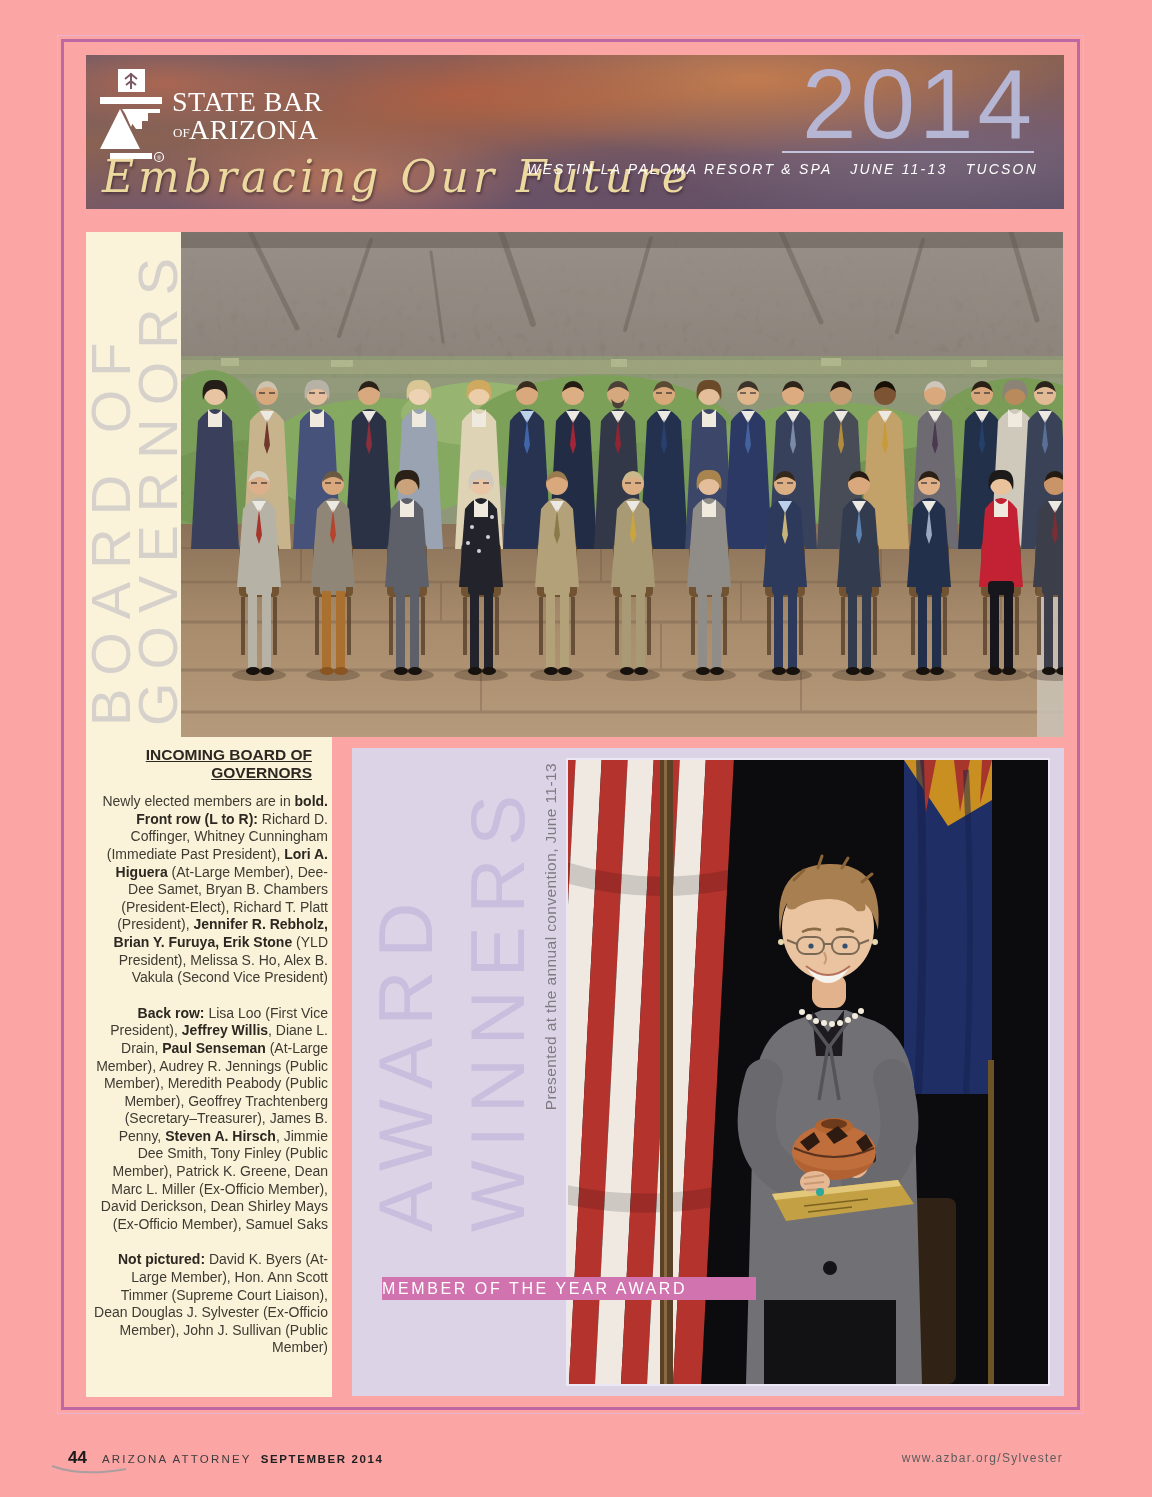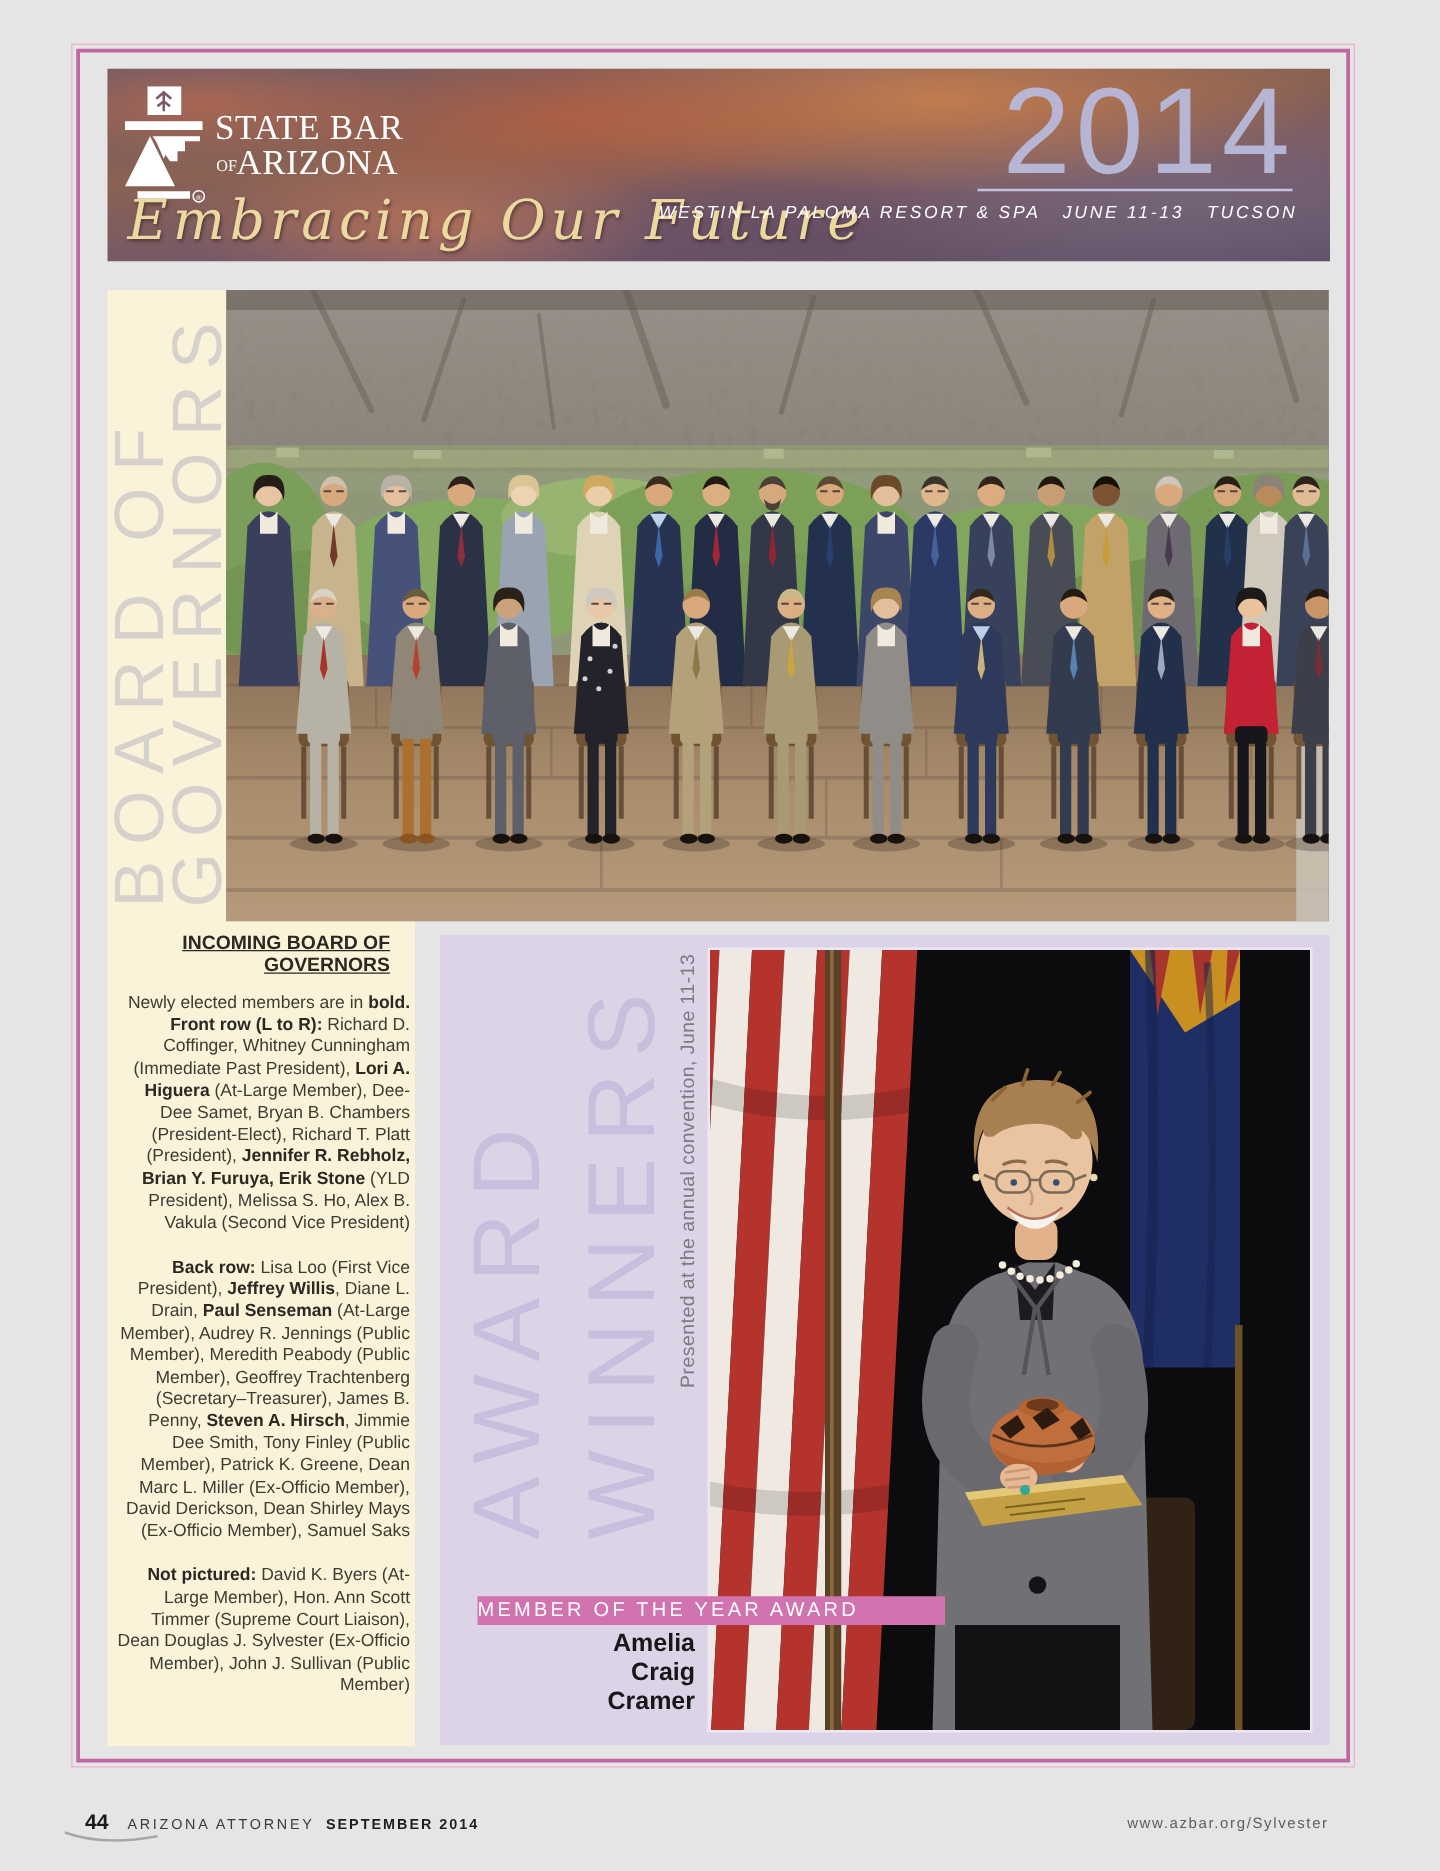--- a/index.html
+++ b/index.html
@@ -1,16 +1,16 @@
 <!DOCTYPE html>
 <html><head>
 <meta charset="utf-8">
 <style>
   html,body{margin:0;padding:0;background:#fff;}
-  .page{position:relative;width:1152px;height:1497px;background:#e5e5e5;overflow:hidden;
+  .page{position:relative;width:1152px;height:1497px;background:#fca5a5;overflow:hidden;
         font-family:"Liberation Sans",sans-serif;}
   
   .frame{position:absolute;left:61px;top:39px;width:1019px;height:1371px;box-sizing:border-box;
          border:3px solid #bf67a3;outline:1px solid #eab1d0;outline-offset:3px;}
   
   .header{position:absolute;left:86px;top:55px;width:978px;height:154px;overflow:hidden;
     background:
       radial-gradient(ellipse 260px 70px at 8% 18%, rgba(210,110,70,.55), transparent 65%),
       radial-gradient(ellipse 420px 110px at 38% 25%, rgba(206,94,52,.55), transparent 62%),
       radial-gradient(ellipse 300px 90px at 26% 80%, rgba(226,132,80,.5), transparent 65%),
@@ -548,23 +548,20 @@
             <path d="M226,388 q40,18 80,0" stroke="#2d1a10" stroke-width="2" fill="none" opacity=".7"></path>
           </g>
           <ellipse cx="247" cy="422" rx="15" ry="11" fill="#e6b893"></ellipse>
           <path d="M236,418 l20,-3 M236,424 l20,-2 M238,430 l18,-1" stroke="#c89a74" stroke-width="2" fill="none"></path>
           <circle cx="252" cy="432" r="4" fill="#2fa89a"></circle>
         </g>
       </svg>
     </div>
 
     <div class="banner">MEMBER OF THE YEAR AWARD</div>
-    <div class="winner">Amelia
-Craig
-Cramer</div>
   </div>
 
   <div class="foot-left">
     <span class="pageno">44</span>
     <span class="mag">ARIZONA ATTORNEY</span>
     <span class="issue">SEPTEMBER 2014</span>
   </div>
   <svg class="swoosh" width="80" height="14" viewBox="0 0 80 14">
     <path d="M2,3 Q32,14 76,6" stroke="#9c9c9c" stroke-width="2" fill="none" opacity=".85"></path>
   </svg>

